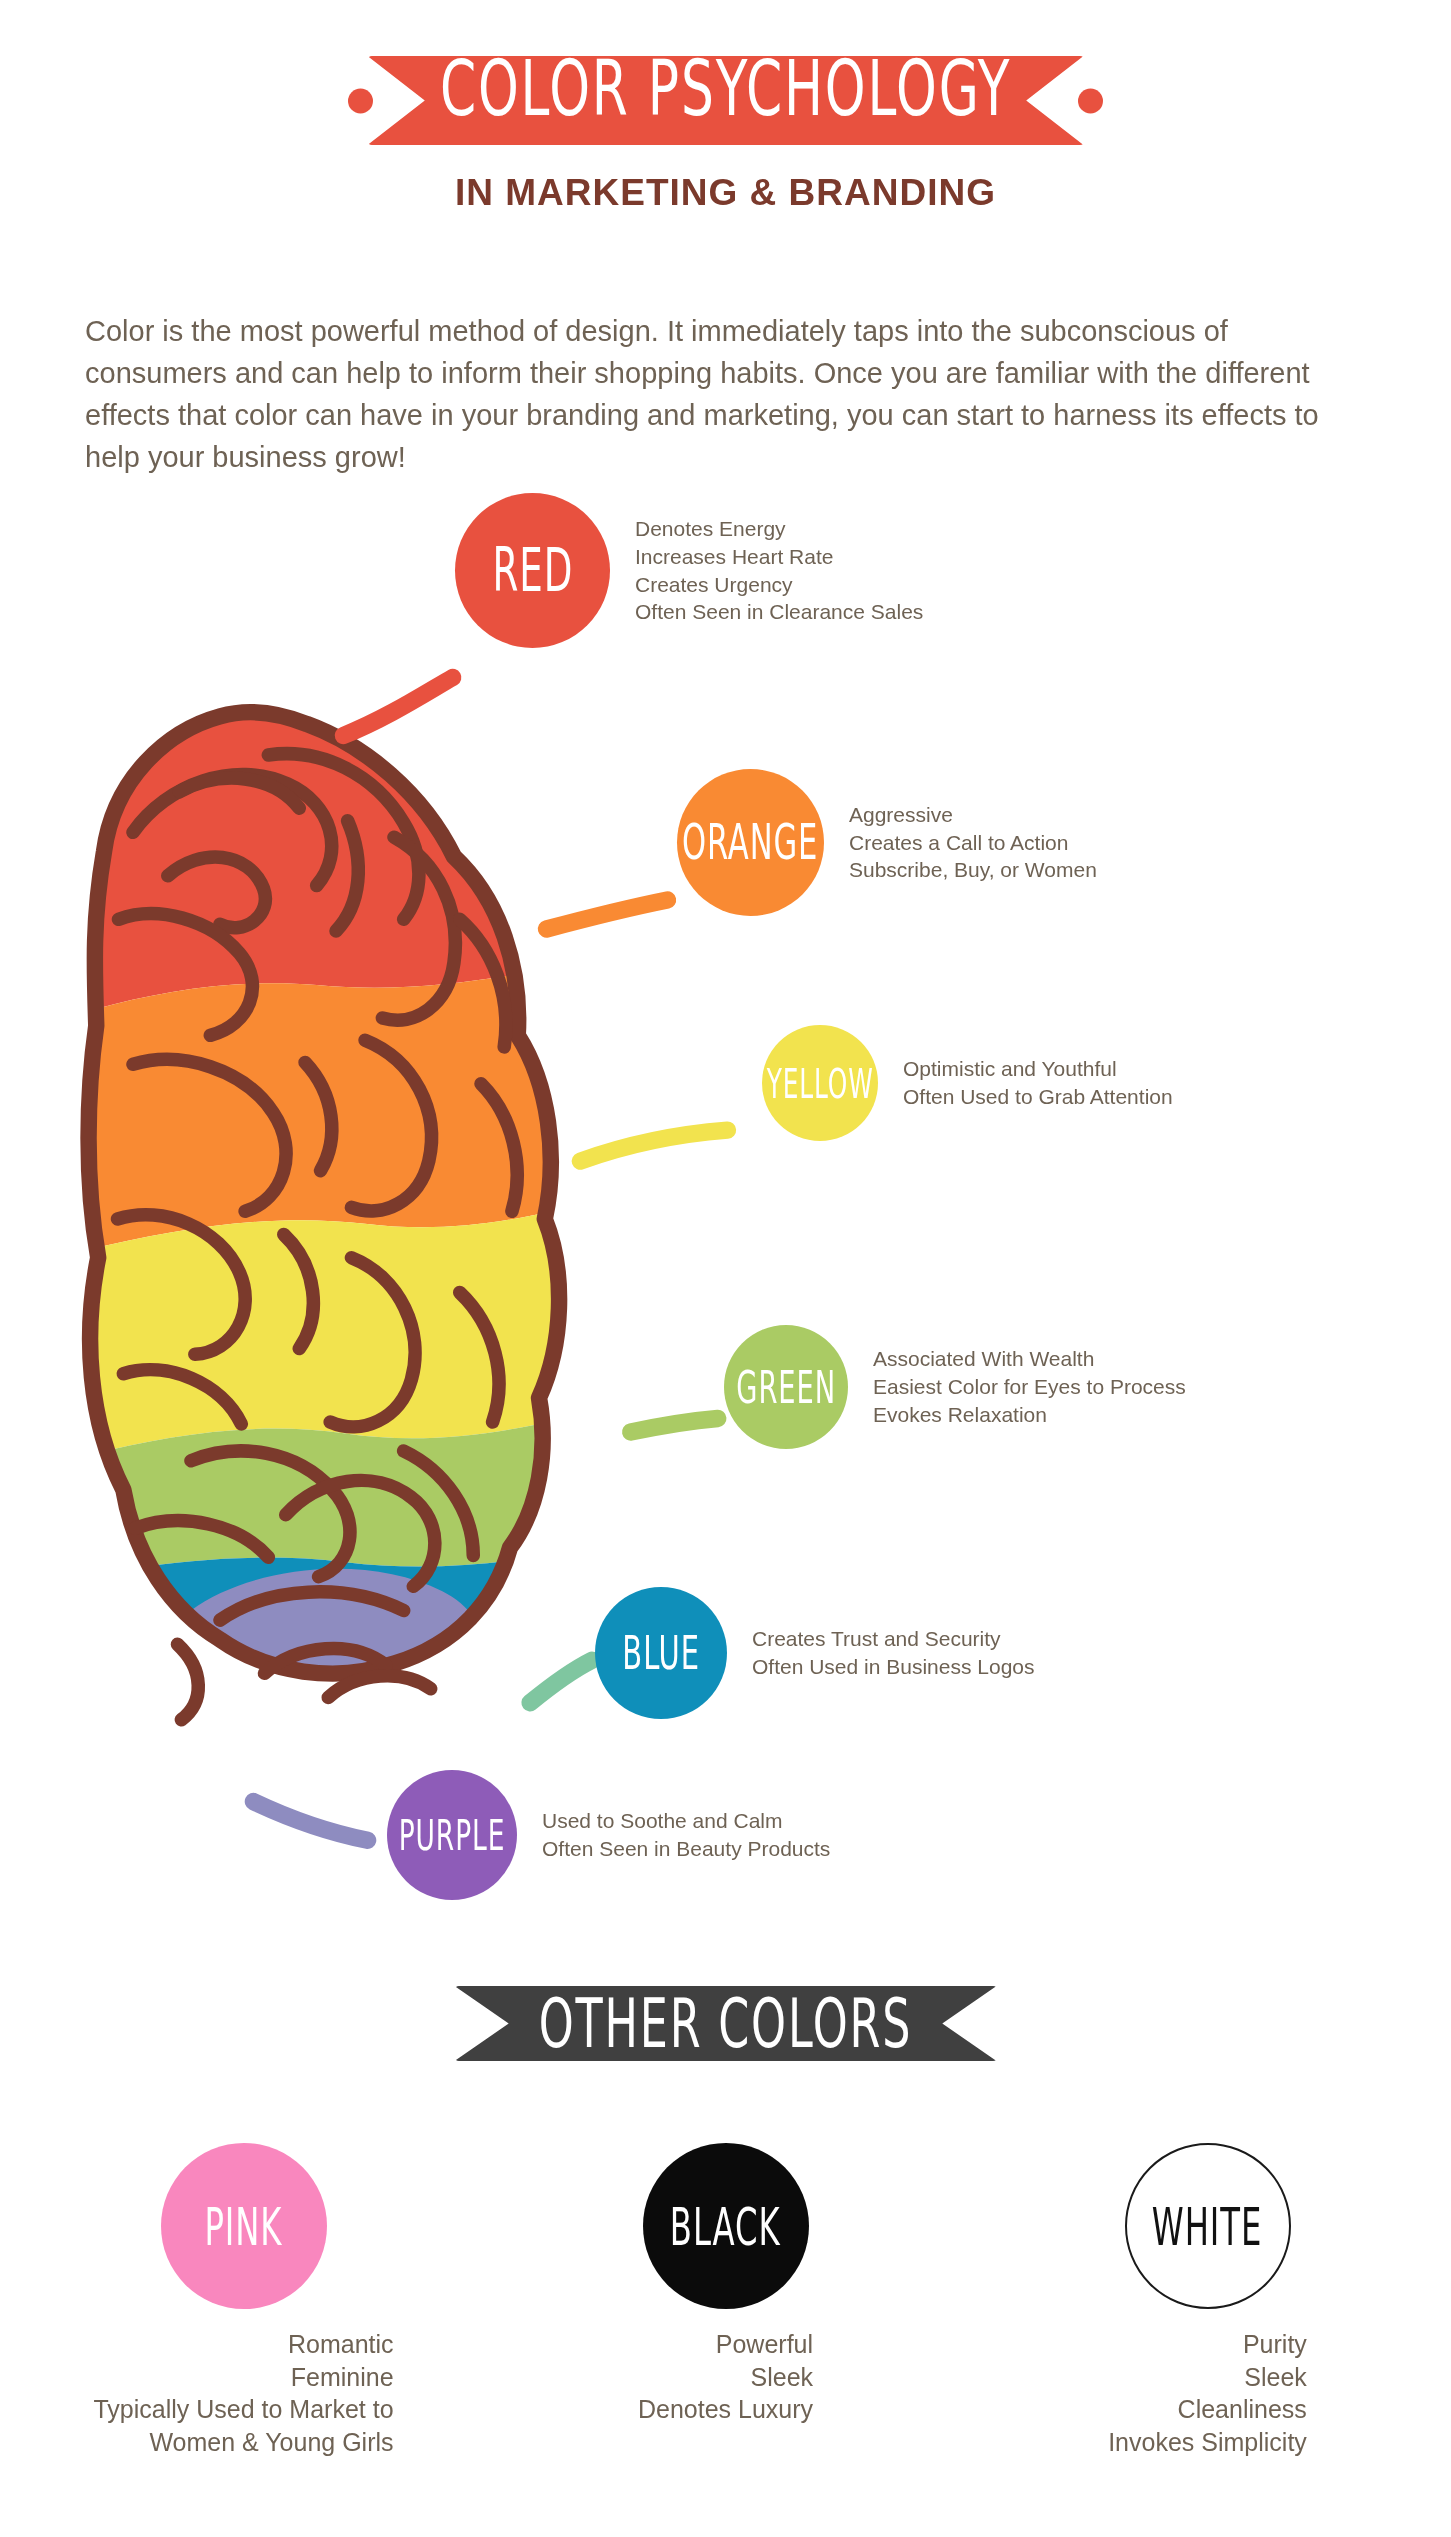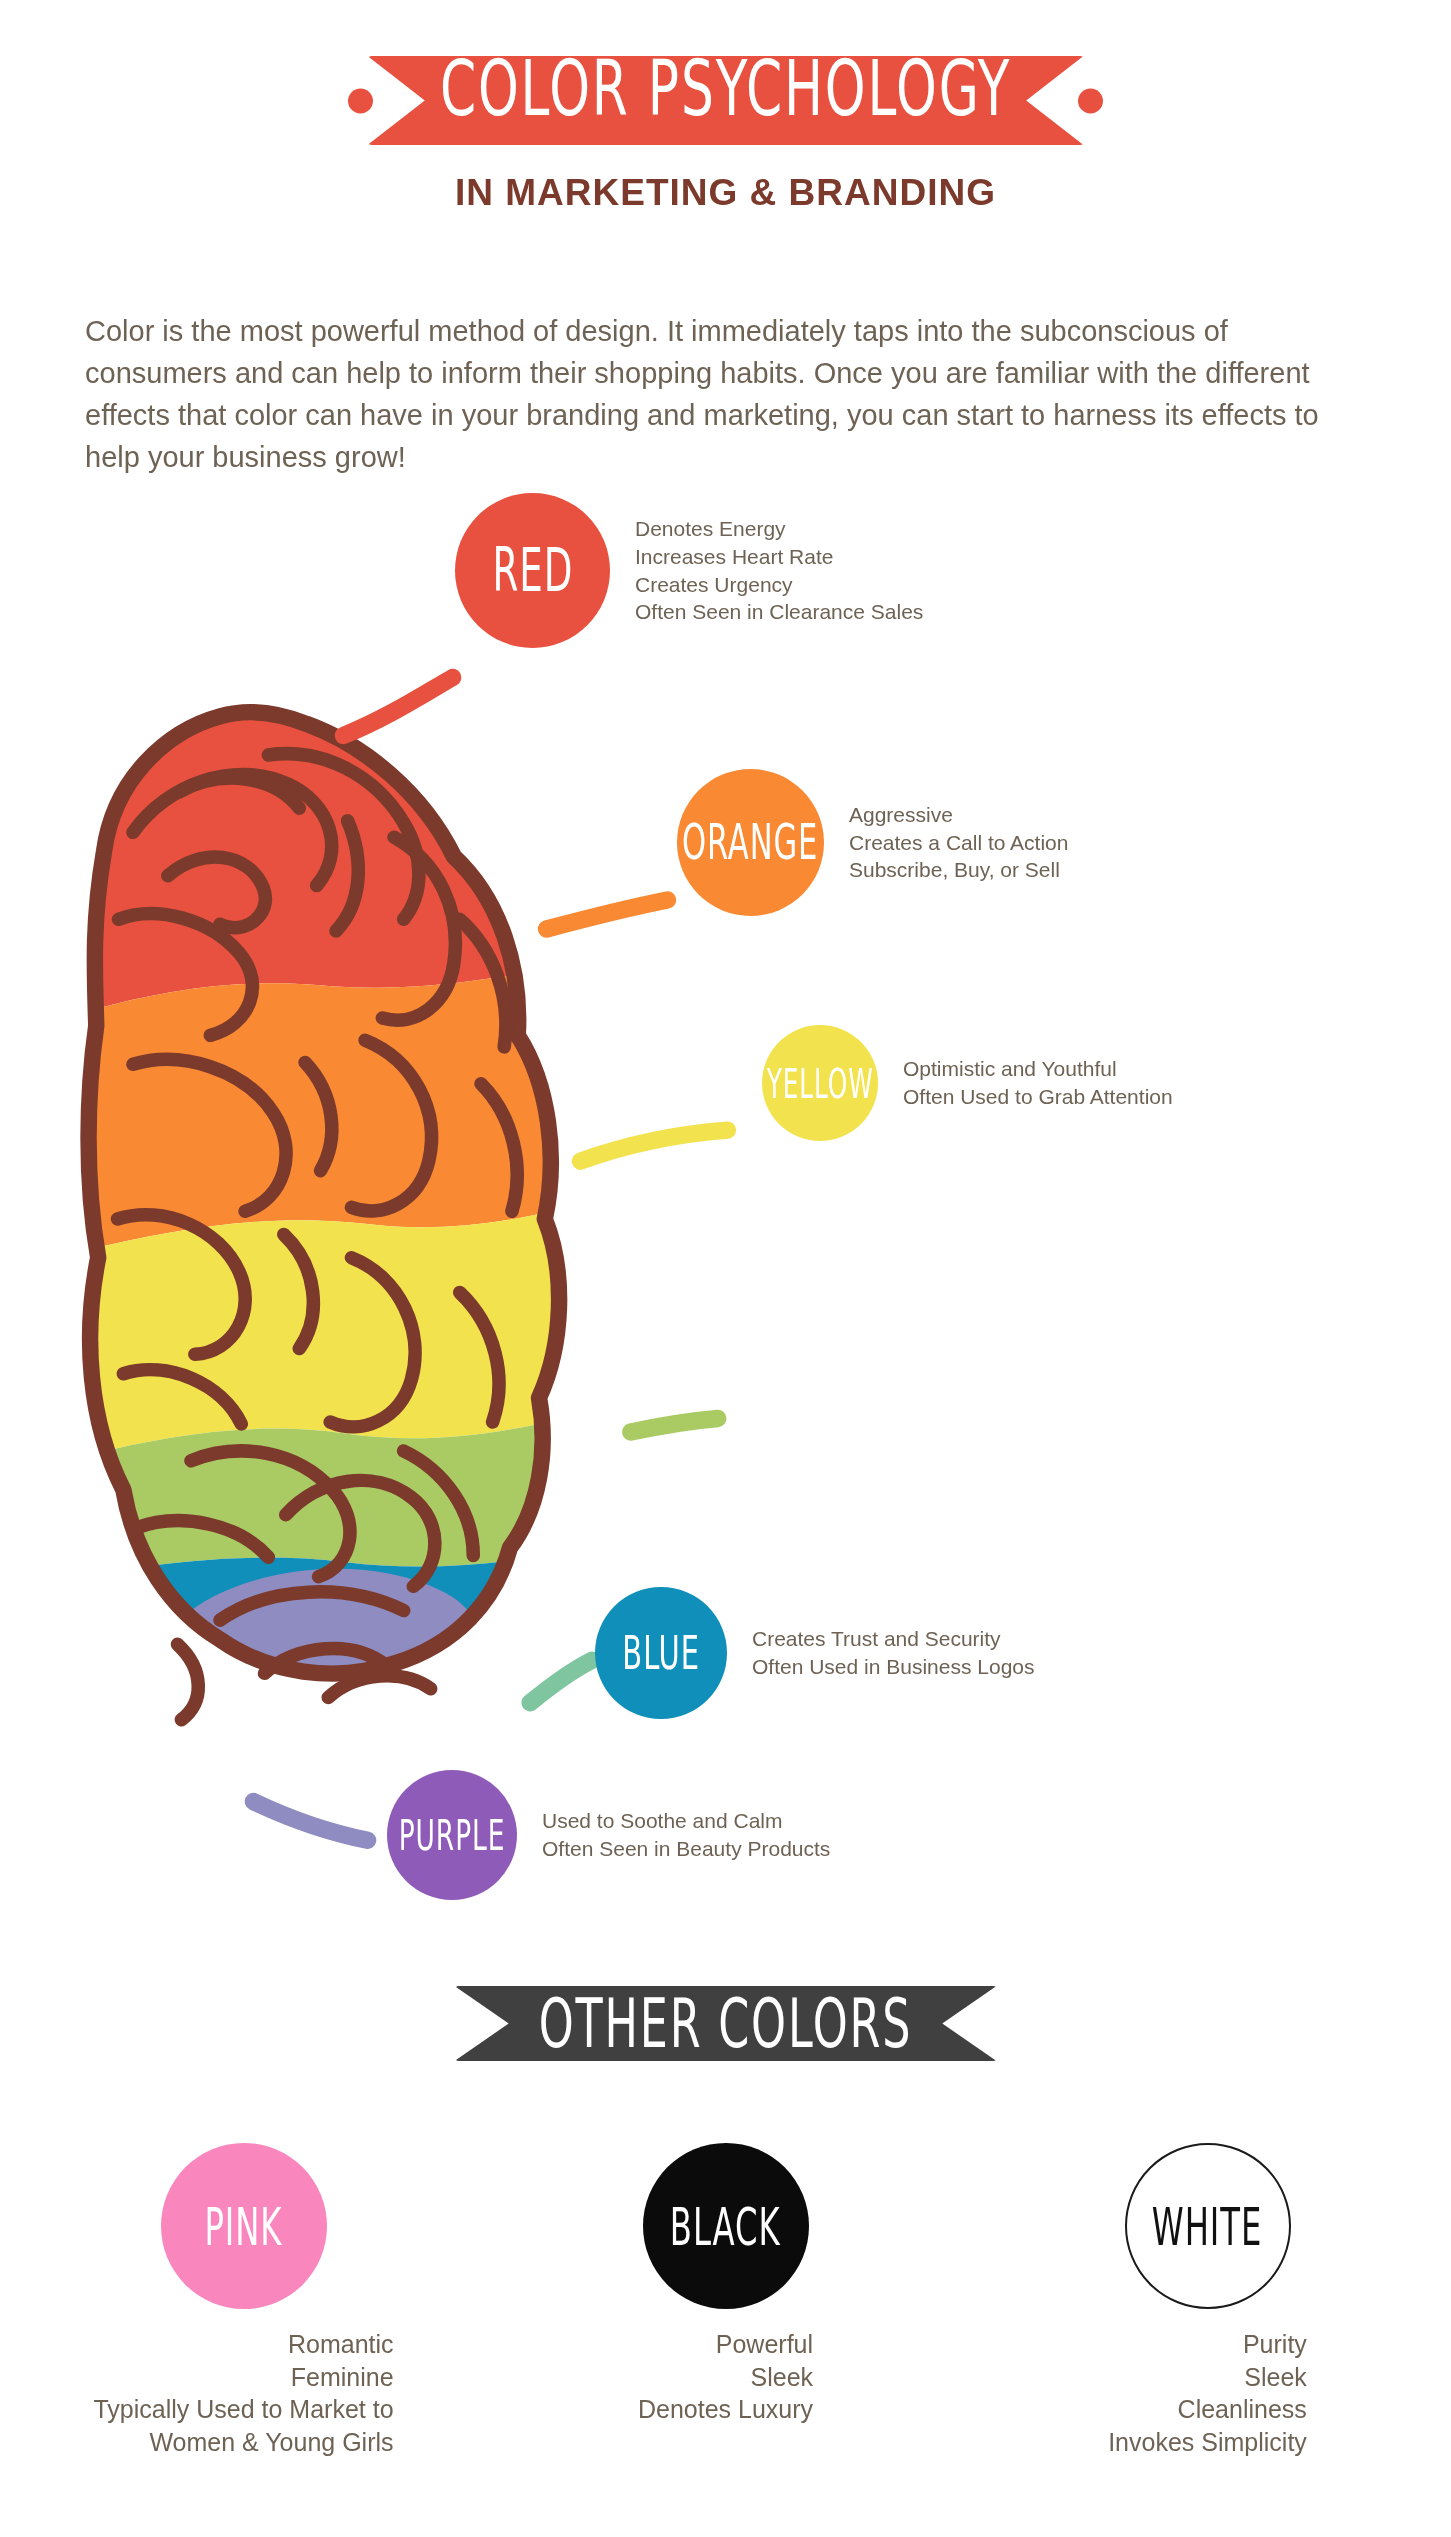--- a/index.html
+++ b/index.html
@@ -228,31 +228,39 @@
 Creates Urgency
 Often Seen in Clearance Sales</div>
   </div>
 
   <div class="row row-orange">
     <div class="bubble b-orange">
       <span class="bubble-label">ORANGE</span>
     </div>
     <div class="desc">Aggressive
 Creates a Call to Action
-Subscribe, Buy, or Sell</div>
+Subscribe, Buy, or Women</div>
   </div>
 
   <div class="row row-yellow">
     <div class="bubble b-yellow">
       <span class="bubble-label">YELLOW</span>
     </div>
     <div class="desc">Optimistic and Youthful
 Often Used to Grab Attention</div>
   </div>
 
+  <div class="row row-green">
+    <div class="bubble b-green">
+      <span class="bubble-label">GREEN</span>
+    </div>
+    <div class="desc">Associated With Wealth
+Easiest Color for Eyes to Process
+Evokes Relaxation</div>
+  </div>
 
   <div class="row row-blue">
     <div class="bubble b-blue">
       <span class="bubble-label">BLUE</span>
     </div>
     <div class="desc">Creates Trust and Security
 Often Used in Business Logos</div>
   </div>
 
   <div class="row row-purple">

